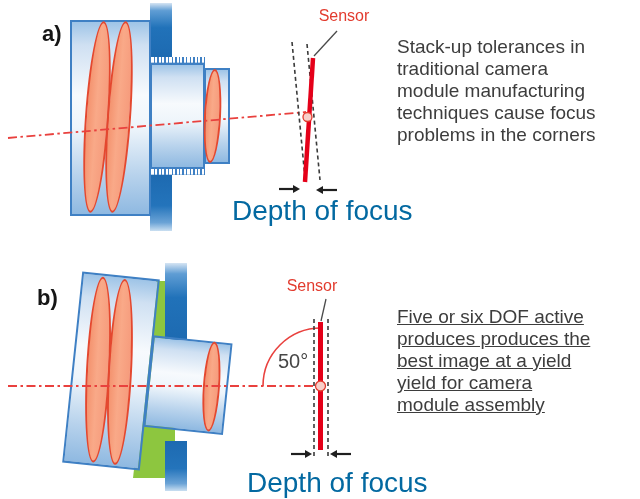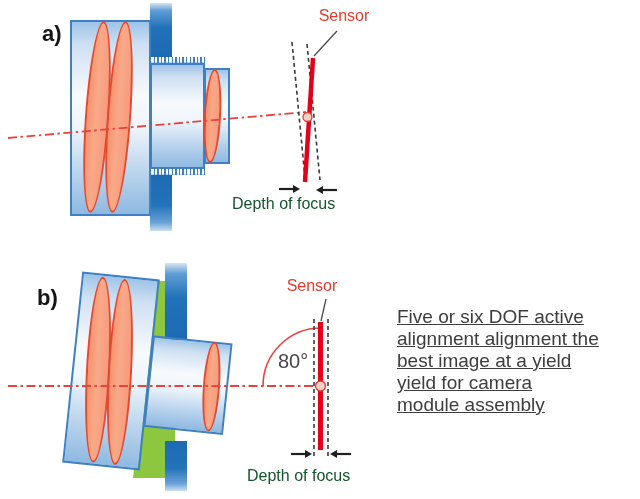--- a/index.html
+++ b/index.html
@@ -13,21 +13,21 @@
   .bar-bottom{background:linear-gradient(to bottom,#1d6ab1 0%,#2474bb 55%,#6ba3d6 85%,#cadff1 100%);}
   .cyl{background:linear-gradient(to bottom,#9ec4e7 0%,#cfe0f2 12%,#f7fafd 38%,#eef5fb 55%,#b7d2ec 80%,#8fb9e1 100%);
        border:2px solid #3f80c4;z-index:3;}
   .lens{background:linear-gradient(to right,#f4936f 0%,#f9a988 45%,#f69b7c 100%);
         border:2px solid #e4482f;border-radius:50%;z-index:4;}
   .threads{height:6px;background:repeating-linear-gradient(to right,#3f80c4 0 1.5px,rgba(255,255,255,0) 1.5px 3.6px);
            border-bottom:1px solid rgba(63,128,196,.35);z-index:3;background-color:#fff;}
   .svg-layer{position:absolute;left:0;top:0;z-index:6;pointer-events:none;}
   .svg-under{position:absolute;left:0;top:0;z-index:1;pointer-events:none;}
   .sensor-label{font-size:16px;color:#e23b2e;text-align:center;z-index:7;white-space:nowrap;}
-  .dof-label{font-size:16px;color:#14532d;text-align:left;z-index:7;white-space:nowrap;}
+  .dof-label{font-size:28px;color:#0369a1;text-align:left;z-index:7;white-space:nowrap;}
   .angle-label{font-size:20px;color:#474747;z-index:7;white-space:nowrap;}
   .desc{font-size:19px;line-height:22px;color:#3d3d3d;z-index:7;white-space:nowrap;}
   .group-b{left:72px;top:275px;width:158px;height:192px;transform:rotate(6deg);
            transform-origin:39px 96px;z-index:3;}
 </style>
 </head>
 <body>
 
 <div class="stage">
 
@@ -47,43 +47,50 @@
 
     <div class="abs threads" style="left:150px;top:57px;width:55px;"></div>
     <div class="abs threads" style="left:150px;top:169px;width:55px;"></div>
     <div class="abs cyl" style="left:150px;top:63px;width:55px;height:106px;"></div>
     <div class="abs cyl" style="left:204px;top:68px;width:26px;height:96px;"></div>
     <div class="abs lens" style="left:204px;top:69px;width:17px;height:94px;transform:rotate(3deg);"></div>
 
     <div class="abs sensor-label" style="left:306px;top:7px;width:76px;">Sensor</div>
     <div class="abs dof-label" style="left:232px;top:195px;width:152px;">Depth of focus</div>
 
+    <div class="abs desc" style="left:397px;top:36px;">
+      <div>Stack-up tolerances in</div>
+      <div>traditional camera</div>
+      <div>module manufacturing</div>
+      <div>techniques cause focus</div>
+      <div>problems in the corners</div>
+    </div>
   </div>
 
   <div class="panel">
     <div class="abs panel-label" style="left:37px;top:285px;">b)</div>
 
     <div class="abs bar bar-top" style="left:165px;top:263px;height:77px;"></div>
     <div class="abs bar bar-bottom" style="left:165px;top:441px;height:50px;"></div>
 
     <div class="abs group-b">
       <div class="abs cyl" style="left:0;top:0;width:78px;height:192px;"></div>
       <div class="abs lens" style="left:14px;top:3px;width:24px;height:186px;transform:rotate(-3deg);"></div>
       <div class="abs lens" style="left:36px;top:3px;width:24px;height:186px;transform:rotate(-3deg);"></div>
       <div class="abs cyl" style="left:77px;top:56px;width:80px;height:92px;"></div>
       <div class="abs lens" style="left:132px;top:56px;width:17px;height:90px;transform:rotate(-2deg);"></div>
     </div>
 
     <div class="abs sensor-label" style="left:276px;top:277px;width:72px;">Sensor</div>
-    <div class="abs angle-label" style="left:278px;top:350px;">80°</div>
+    <div class="abs angle-label" style="left:278px;top:350px;">50°</div>
     <div class="abs dof-label" style="left:247px;top:467px;width:152px;">Depth of focus</div>
 
     <div class="abs desc" style="left:397px;top:306px;text-decoration:underline;">
       <div>Five or six DOF active</div>
-      <div>alignment alignment the</div>
+      <div>produces produces the</div>
       <div>best image at a yield</div>
       <div>yield for camera</div>
       <div>module assembly</div>
     </div>
   </div>
 
   <svg class="svg-layer" width="640" height="499" viewBox="0 0 640 499">
 
     <line x1="8" y1="138" x2="306" y2="112" stroke="#E9413E" stroke-width="1.8" stroke-dasharray="9 3.5 2.5 3.5"></line>
     <line x1="292" y1="42" x2="305" y2="178" stroke="#3B3B3B" stroke-width="1.6" stroke-dasharray="4 3"></line>

